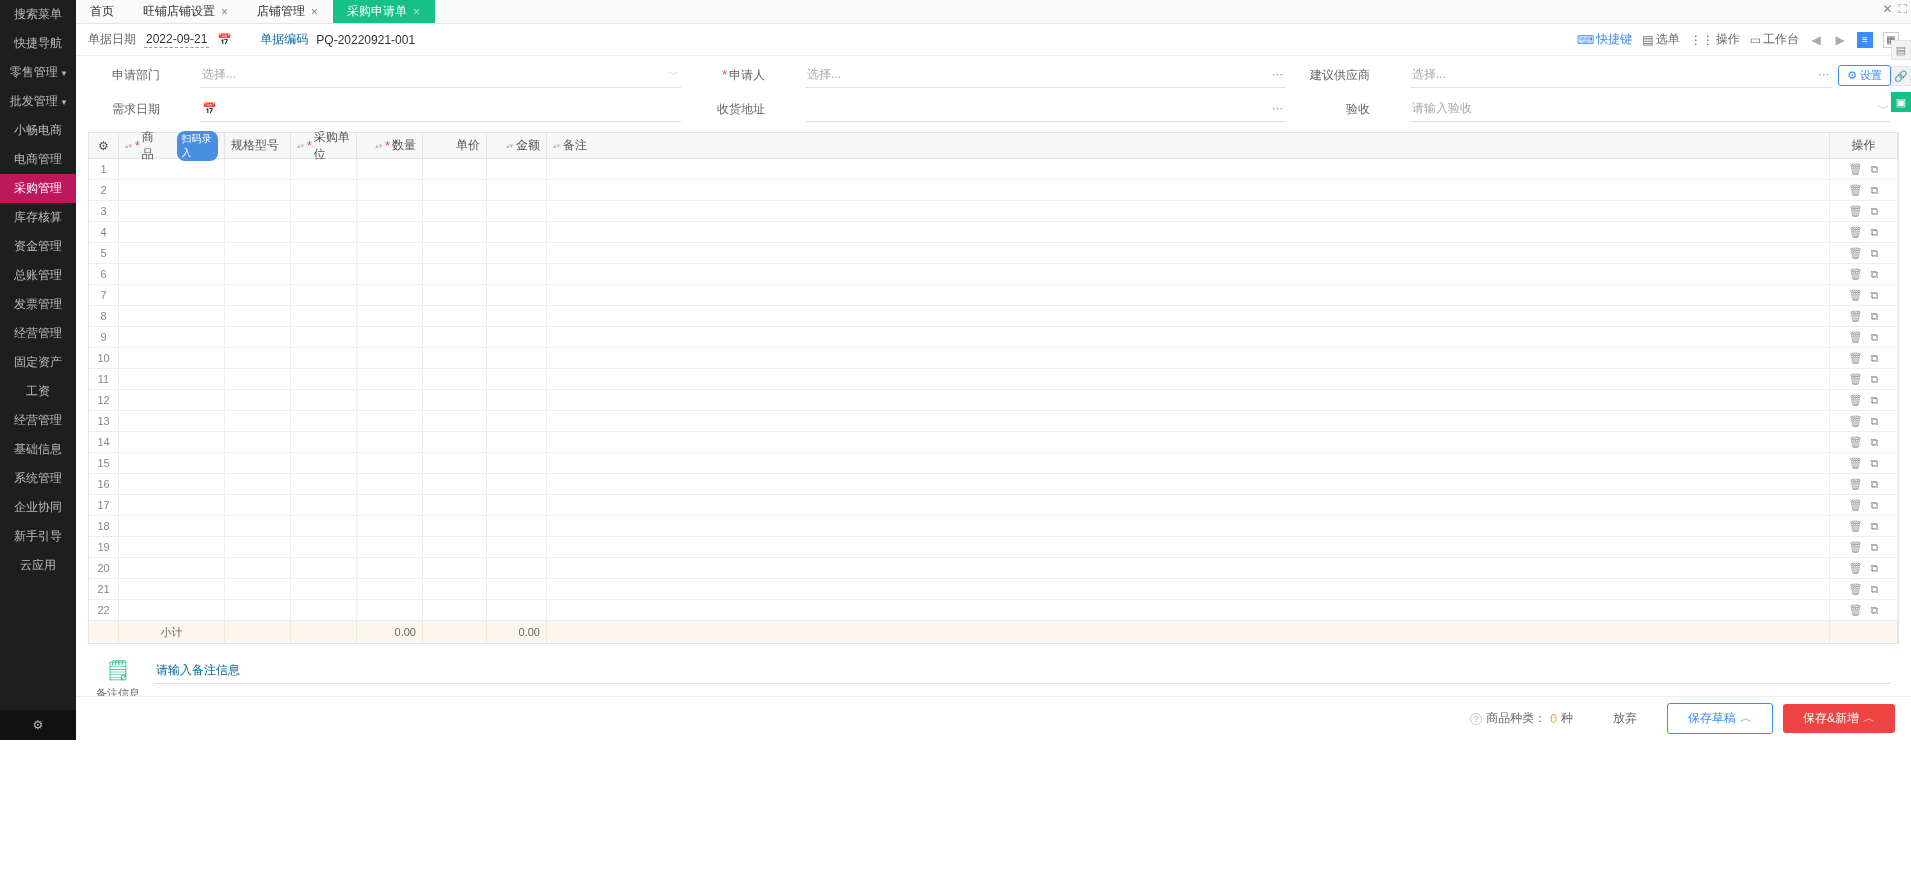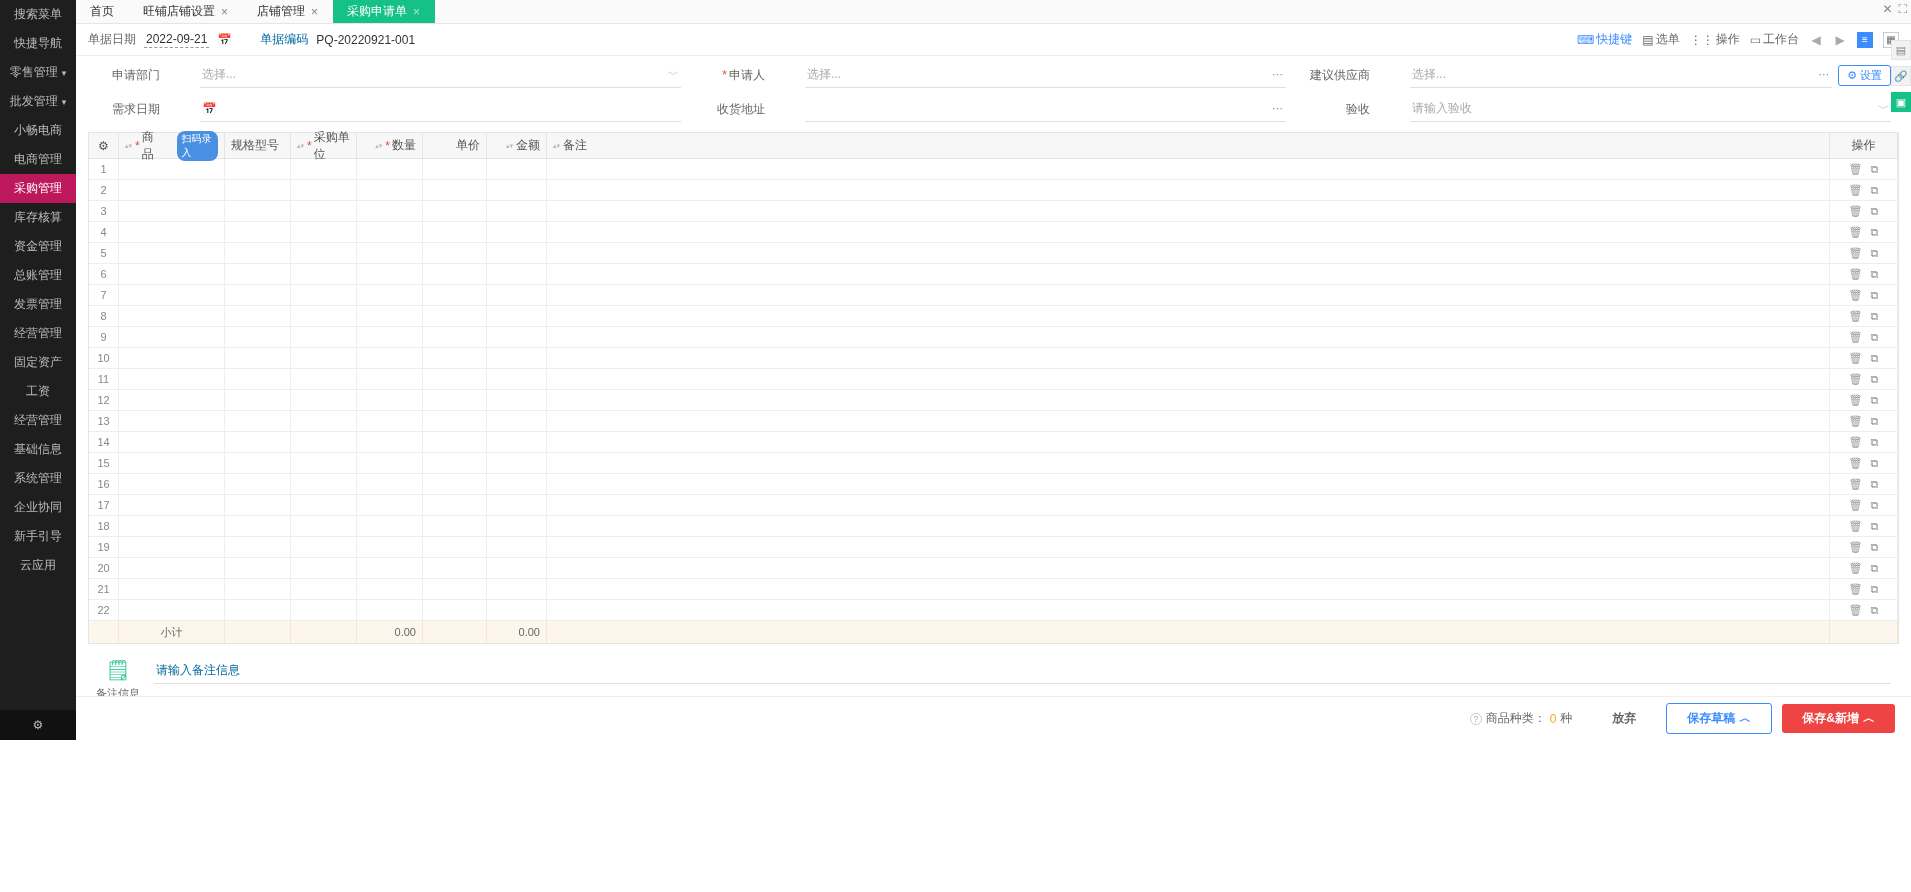--- a/index.html
+++ b/index.html
@@ -86,21 +86,21 @@
 .memo-section { display: flex; align-items: flex-start; padding: 14px 20px; gap: 14px; }
 .memo-icon-box { display: flex; flex-direction: column; align-items: center; gap: 4px; color: #666; font-size: 11px; }
 .memo-icon { color: #16c187; font-size: 20px; }
 .memo-input { flex: 1; border-bottom: 1px solid #e0e0e0; color: #0369a1; padding: 4px 2px; font-size: 12px; }
 
 
 .footer { position: absolute; bottom: 0; left: 0; right: 0; height: 44px; border-top: 1px solid #eee; display: flex; align-items: center; justify-content: flex-end; padding: 0 16px; gap: 10px; background: #fff; }
 .footer .info { color: #666; display: flex; align-items: center; gap: 4px; margin-right: 10px; }
 .footer .info .qmark { color: #aaa; border: 1px solid #ccc; border-radius: 50%; width: 12px; height: 12px; display: inline-flex; align-items: center; justify-content: center; font-size: 9px; }
 .footer .info .count { color: #f5a623; }
-.footer .btn { padding: 6px 20px; border-radius: 3px; cursor: pointer; font-size: 12px; font-weight: bold; }
+.footer .btn { padding: 6px 20px; border-radius: 3px; cursor: pointer; font-size: 12px; }
 .footer .btn-plain { color: #666; }
 .footer .btn-outline { border: 1px solid #3b8cff; color: #3b8cff; display: flex; align-items: center; gap: 4px; }
 .footer .btn-primary { background: #ef4444; color: #fff; display: flex; align-items: center; gap: 4px; }
 
 
 .right-strip { position: absolute; right: 0; top: 40px; width: 20px; display: flex; flex-direction: column; gap: 6px; }
 .right-strip .chip { width: 20px; height: 20px; background: #f2f2f2; border: 1px solid #e5e5e5; display: flex; align-items: center; justify-content: center; font-size: 11px; color: #888; cursor: pointer; }
 .right-strip .chip.green { background: #16c187; color: #fff; border-color: #16c187; }
 </style>
 </head>

